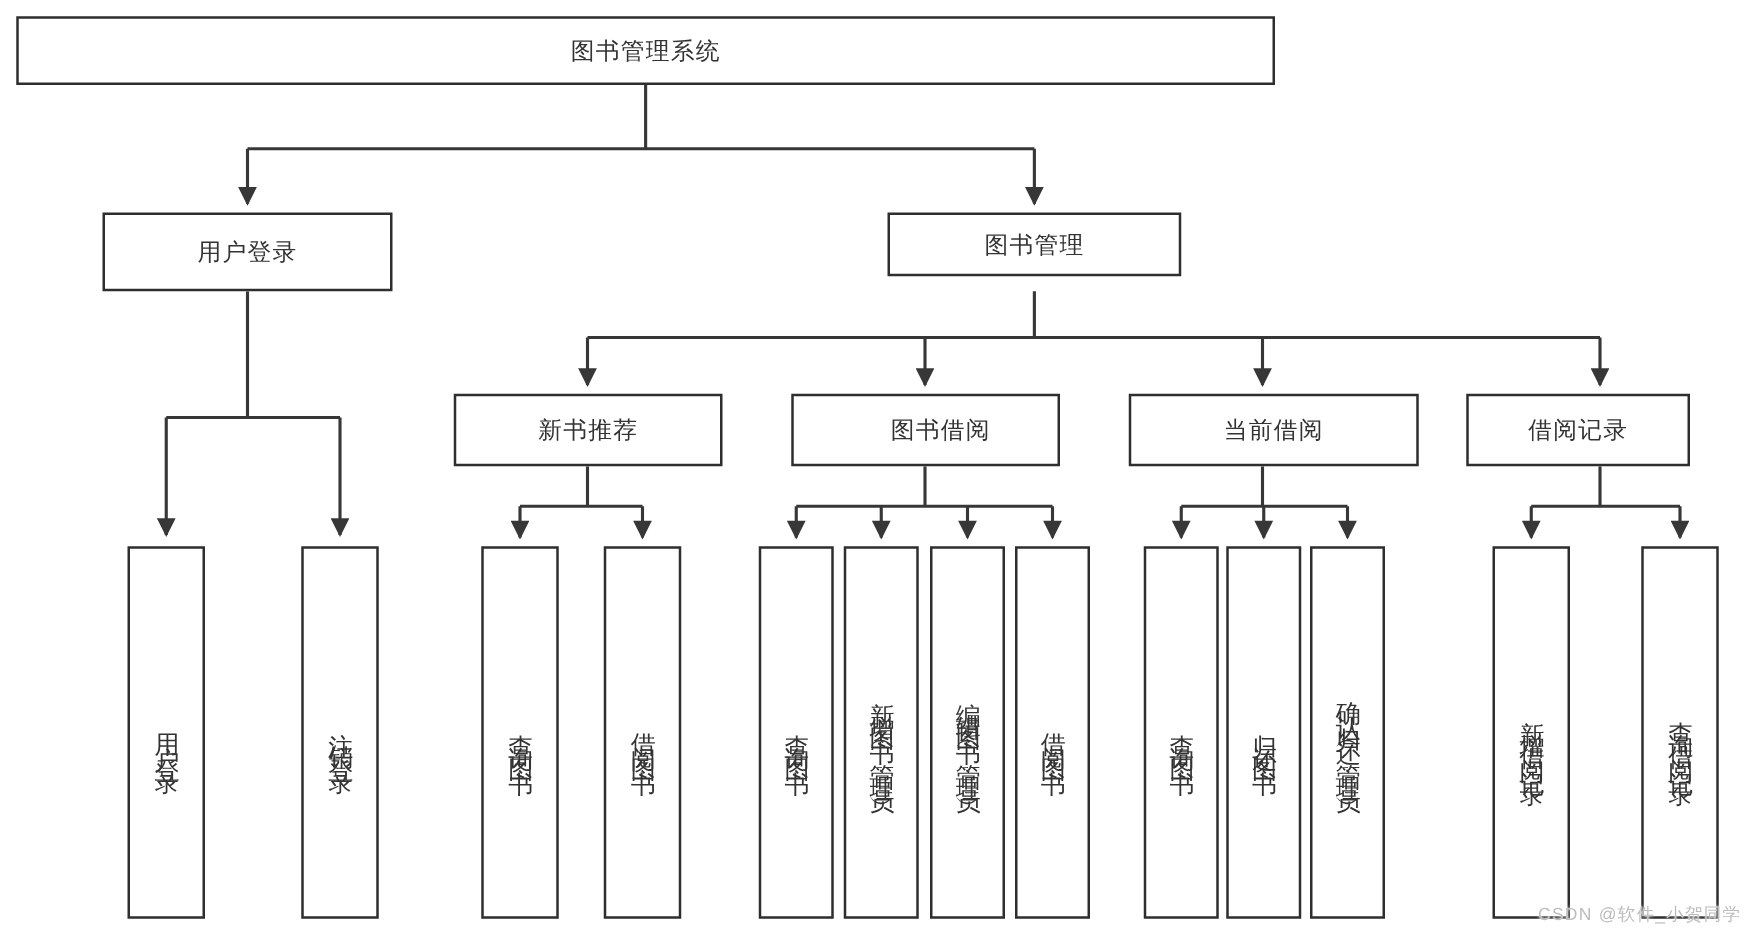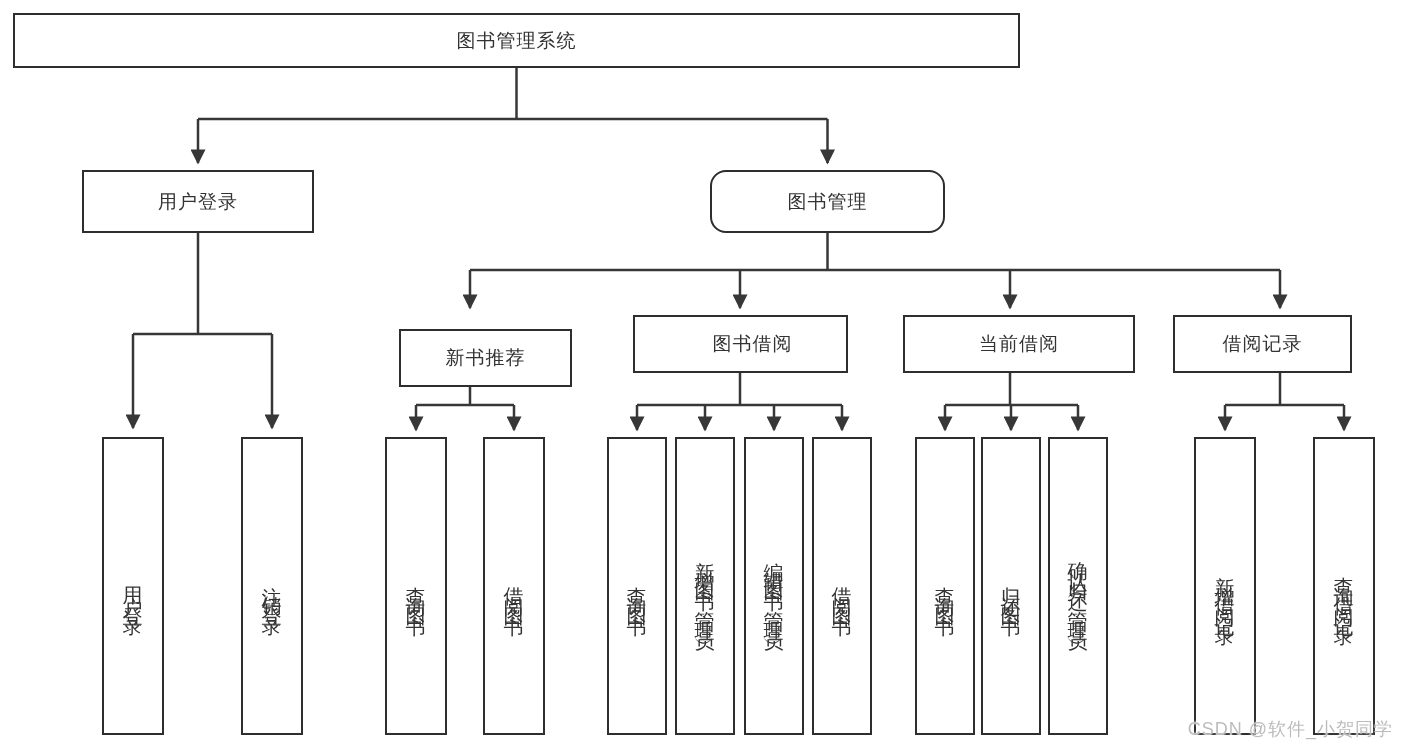--- a/index.html
+++ b/index.html
@@ -19,21 +19,21 @@
     color:#333333;
   }
   .h{font-size:19px;letter-spacing:1px;}
   .v{
     writing-mode:vertical-rl;text-orientation:mixed;
     font-size:20px;letter-spacing:10px;line-height:1;
     padding-top:10px;
   }
   .watermark{
     position:absolute;right:12px;bottom:6px;
-    font-size:18px;color:#bcbcbc;letter-spacing:1px;
+    font-size:14px;color:#bcbcbc;letter-spacing:1px;
     text-shadow:0 0 3px rgba(255,255,255,0.95),0 0 1px rgba(255,255,255,0.9);
     white-space:nowrap;
   }
 </style>
 </head>
 <body>
 
 <div class="canvas">
 
   <svg class="wires" viewBox="0 0 1405 747" xmlns="http://www.w3.org/2000/svg">
@@ -87,23 +87,23 @@
     <g>
       <path class="w" d="M1280 373 V405 M1225 405 H1344"></path>
       <path class="w" d="M1225 405 V430" marker-end="url(#arw)"></path>
       <path class="w" d="M1344 405 V430" marker-end="url(#arw)"></path>
     </g>
   </svg>
 
   <div class="box h" style="left:13px;top:13px;width:1007px;height:55px;">图书管理系统</div>
 
   <div class="box h" style="left:82px;top:170px;width:232px;height:63px;">用户登录</div>
-  <div class="box h" style="left:710px;top:170px;width:235px;height:63px;border-radius:16px;">图书管理</div>
+  <div class="box h" style="left:710px;top:170px;width:235px;height:51px;">图书管理</div>
 
-  <div class="box h" style="left:363px;top:329px;width:173px;height:58px;margin-left:36px;">新书推荐</div>
+  <div class="box h" style="left:363px;top:315px;width:215px;height:58px;">新书推荐</div>
   <div class="box h" style="left:633px;top:315px;width:215px;height:58px;padding-left:24px;">图书借阅</div>
   <div class="box h" style="left:903px;top:315px;width:232px;height:58px;">当前借阅</div>
   <div class="box h" style="left:1173px;top:315px;width:179px;height:58px;">借阅记录</div>
 
   <div class="box v" style="left:102px;top:437px;width:62px;height:298px;">用户登录</div>
   <div class="box v" style="left:241px;top:437px;width:62px;height:298px;">注销登录</div>
 
   <div class="box v" style="left:385px;top:437px;width:62px;height:298px;">查询图书</div>
   <div class="box v" style="left:483px;top:437px;width:62px;height:298px;">借阅图书</div>
 

